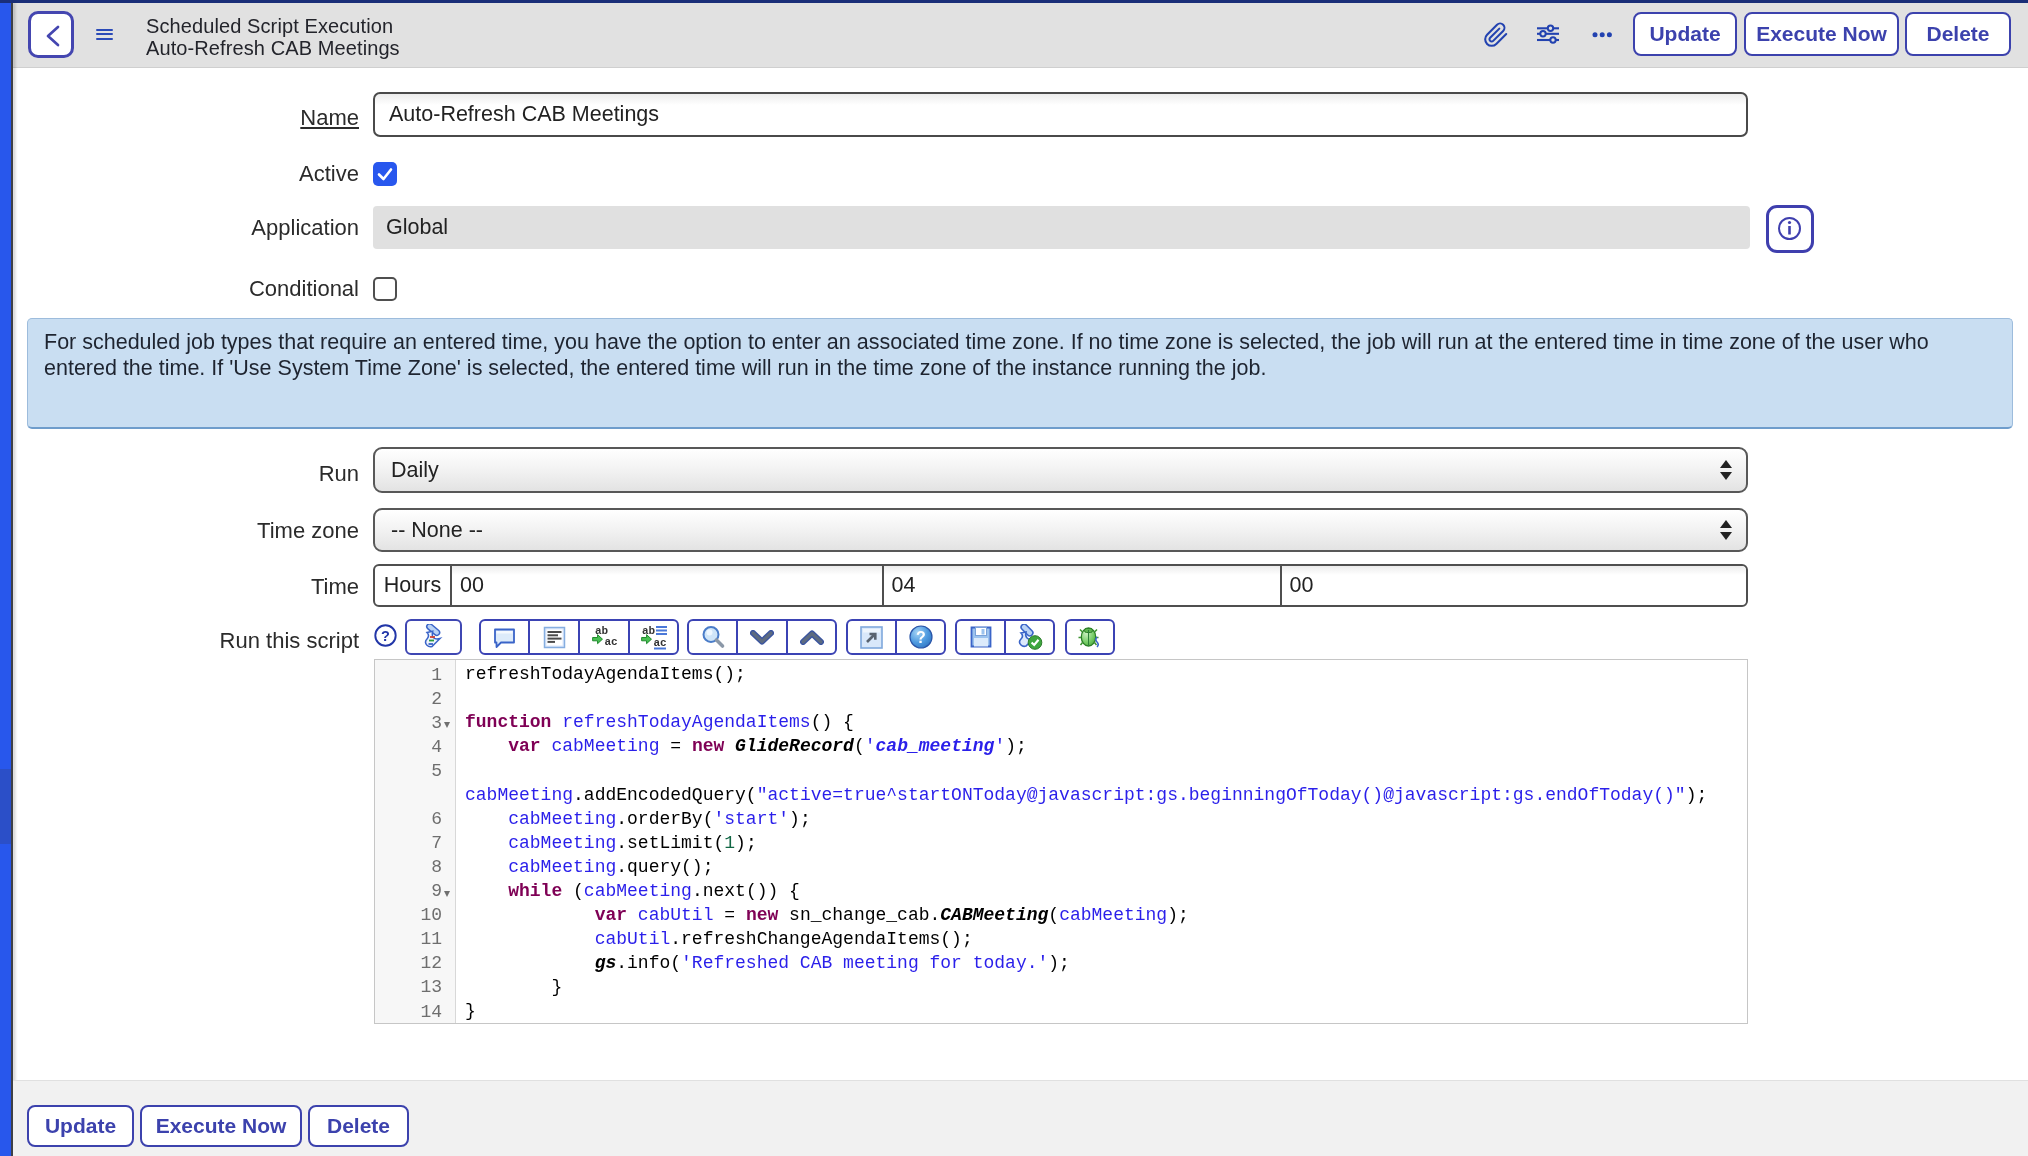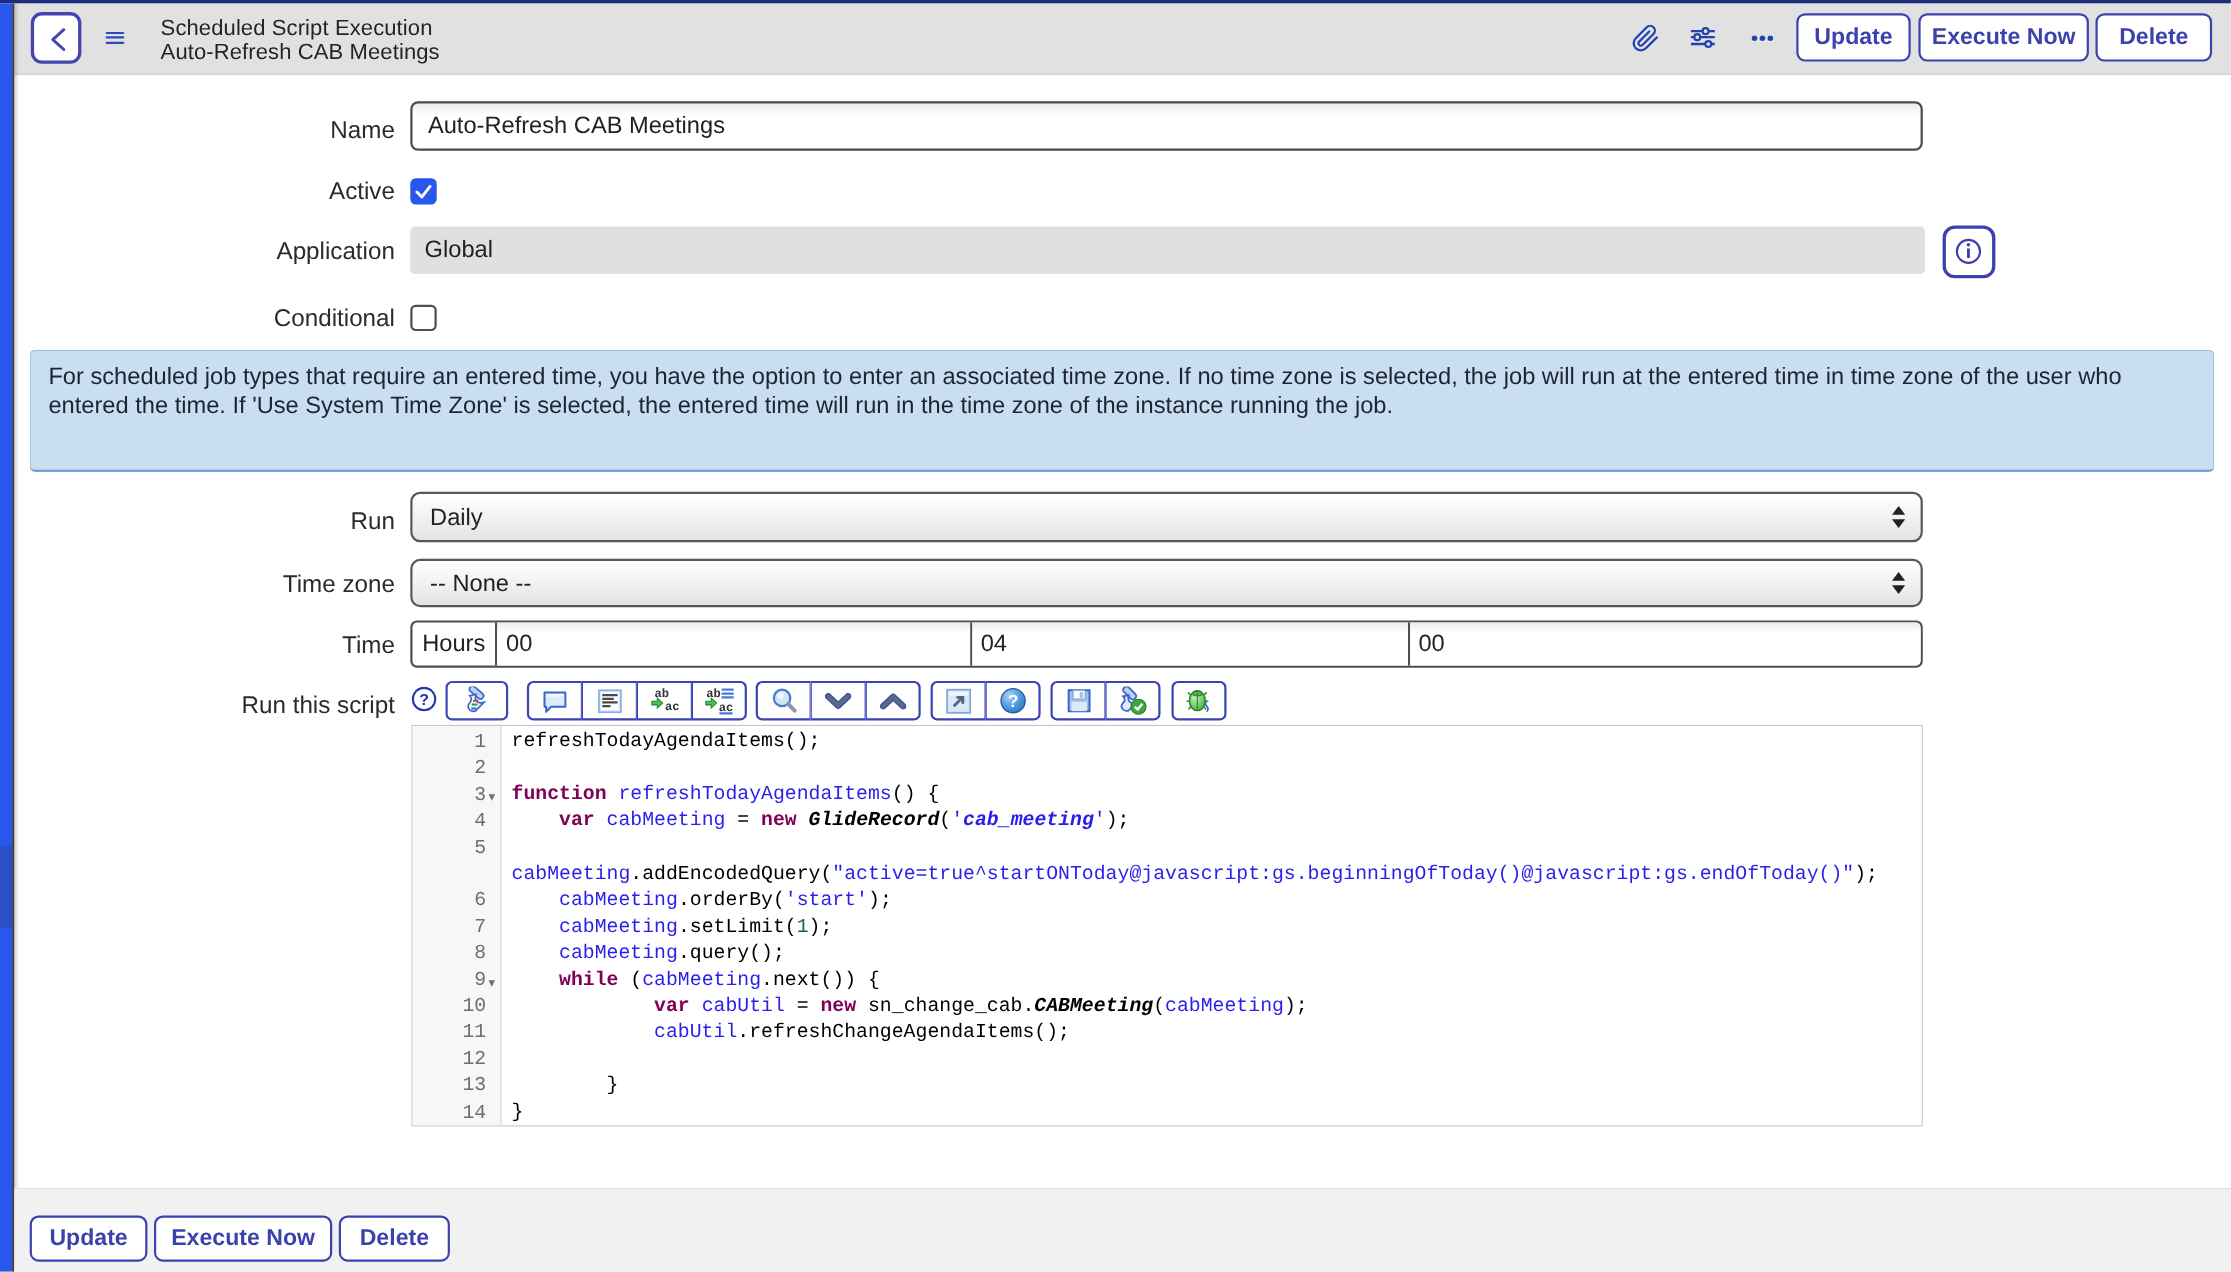--- a/index.html
+++ b/index.html
@@ -81,21 +81,21 @@
       <circle cx="3" cy="2.8" r="2.5"></circle>
       <circle cx="10.2" cy="2.8" r="2.5"></circle>
       <circle cx="17.4" cy="2.8" r="2.5"></circle>
     </g>
   </svg>
 
 <div class="btn" style="left:1633px; top:12px; width:104px; height:44px;">Update</div>
 <div class="btn" style="left:1744px; top:12px; width:155px; height:44px;">Execute Now</div>
 <div class="btn" style="left:1905px; top:12px; width:106px; height:44px;">Delete</div>
 
-<div class="lbl" style="top:104.5px;">Name</div>
+<div class="lbl" style="top:104.5px;text-decoration:underline;">Name</div>
 <div class="inp" style="top:92px; height:45px; font-size:21.5px; color:#222; display:flex; align-items:center; padding-left:14px;">Auto-Refresh CAB Meetings</div>
 
 <div class="lbl" style="top:160.5px;">Active</div>
 <div class="abs" style="left:373px; top:162px; width:24px; height:24px; background:#2857ee; border-radius:5px;"><svg width="24" height="24" viewBox="0 0 24 24">
       <polyline points="6,12.5 10.5,17 18,7.5" fill="none" stroke="#fff" stroke-width="2.6" stroke-linecap="round" stroke-linejoin="round"></polyline>
     </svg></div>
 
 <div class="lbl" style="top:215px;">Application</div>
 <div class="abs" style="left:373px; top:206px; width:1377px; height:43px; background:#e0e0e0; border-radius:4px; font-size:21.5px; color:#222; display:flex; align-items:center; padding-left:13px;">Global</div>
 <div class="abs" style="left:1766px; top:205px; width:48px; height:48px; background:#fff; border:3.5px solid #3f3fae; border-radius:11px;"><svg width="41" height="41" viewBox="0 0 41 41">
@@ -277,20 +277,21 @@
   <div class="ln" style="top:197.20px">8</div>
   <div class="cl" style="top:196.70px">    <span class="bl">cabMeeting</span>.query();</div>
   <div class="ln" style="top:221.25px">9</div>
   <div class="fold" style="top:225.75px">▾</div>
   <div class="cl" style="top:220.75px">    <span class="kw">while</span> (<span class="bl">cabMeeting</span>.next()) {</div>
   <div class="ln" style="top:245.30px">10</div>
   <div class="cl" style="top:244.80px">            <span class="kw">var</span> <span class="bl">cabUtil</span> = <span class="kw">new</span> sn_change_cab.<span class="bib">CABMeeting</span>(<span class="bl">cabMeeting</span>);</div>
   <div class="ln" style="top:269.35px">11</div>
   <div class="cl" style="top:268.85px">            <span class="bl">cabUtil</span>.refreshChangeAgendaItems();</div>
   <div class="ln" style="top:293.40px">12</div>
+  <div class="cl" style="top:292.90px">            <span class="bib">gs</span>.info(<span class="bl">'Refreshed CAB meeting for today.'</span>);</div>
   <div class="ln" style="top:317.45px">13</div>
   <div class="cl" style="top:316.95px">        }</div>
   <div class="ln" style="top:341.50px">14</div>
   <div class="cl" style="top:341.00px">}</div>
 </div>
 
 <div class="abs" id="footer"></div>
 <div class="btn" style="left:27px; top:1105px; width:107px; height:42px;">Update</div>
 <div class="btn" style="left:140px; top:1105px; width:162px; height:42px;">Execute Now</div>
 <div class="btn" style="left:308px; top:1105px; width:101px; height:42px;">Delete</div>

